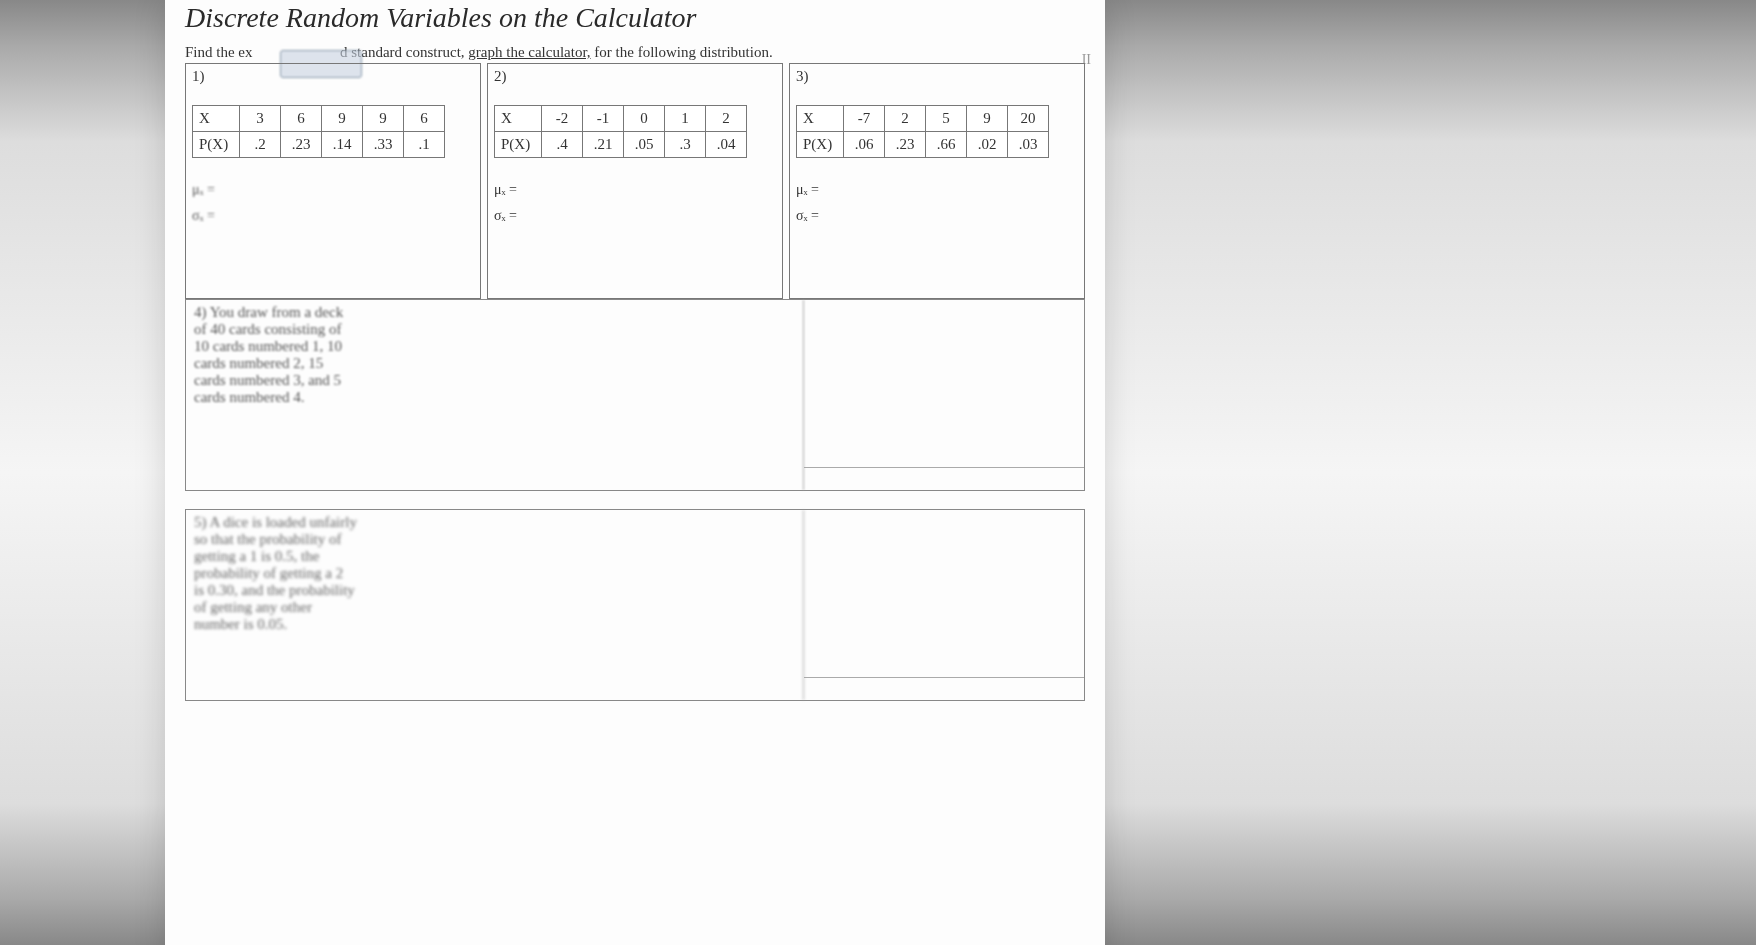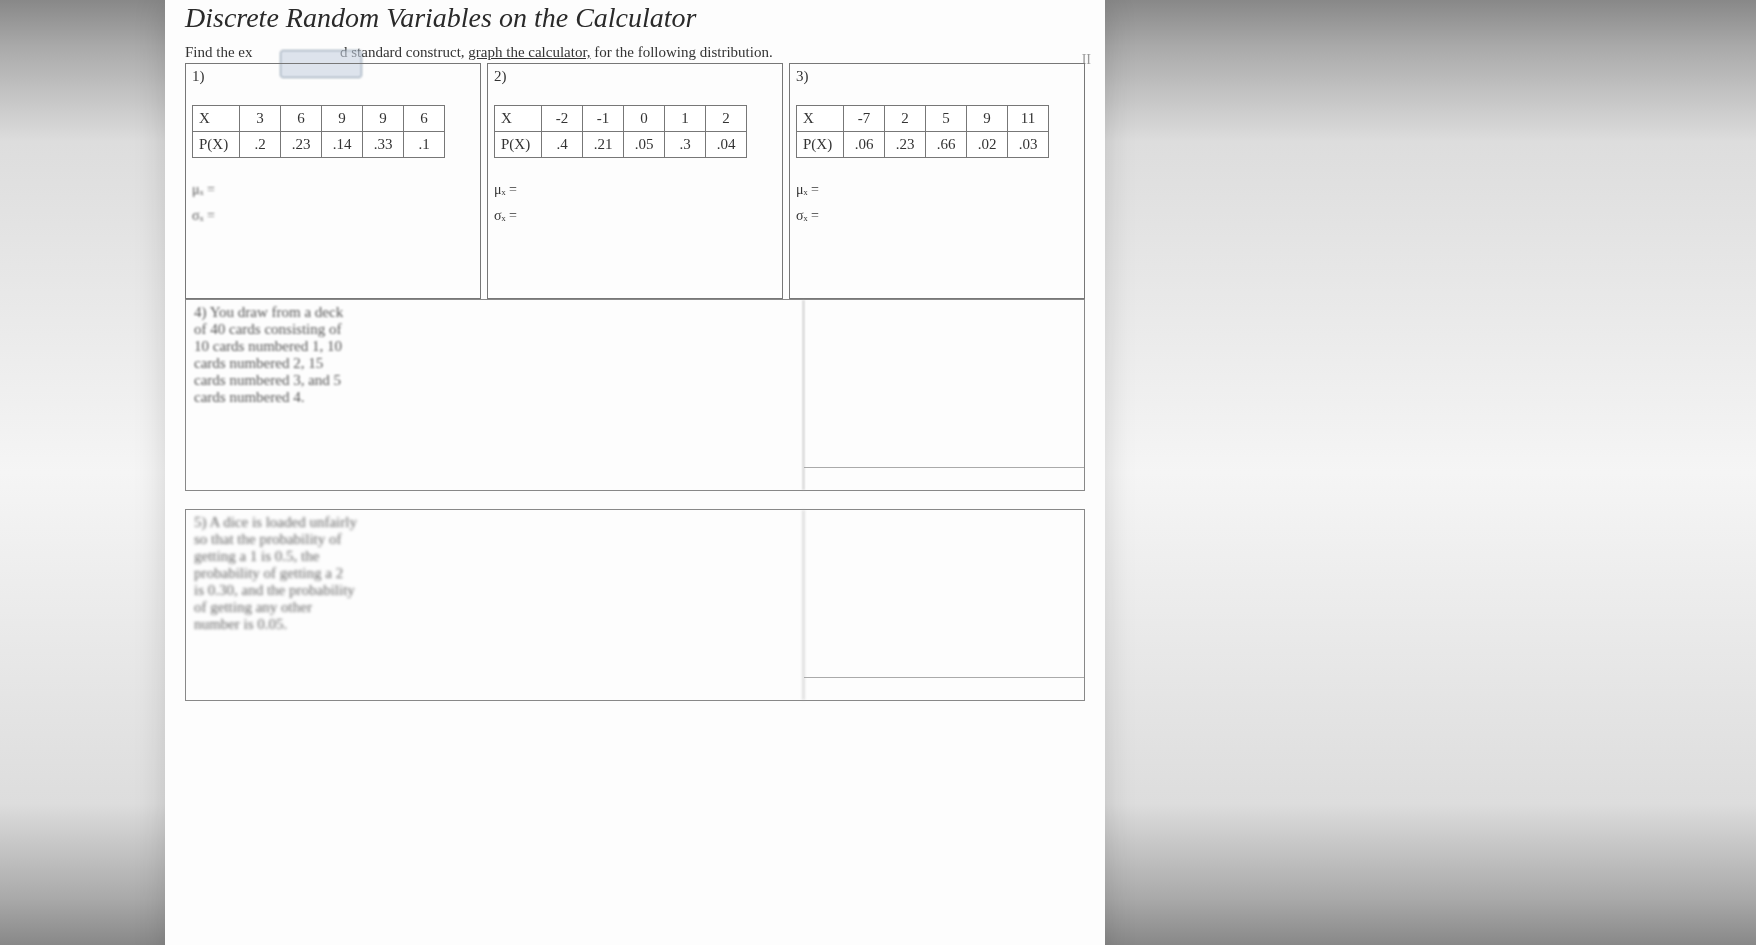--- a/index.html
+++ b/index.html
@@ -206,21 +206,21 @@
     <div class="top-cell">
       <div class="num-label">3)</div>
       <table class="dist">
         <tbody>
             <tr>
           <td class="hdr">X</td>
           <td>-7</td>
           <td>2</td>
           <td>5</td>
           <td>9</td>
-          <td>11</td>
+          <td>20</td>
         </tr>
         <tr>
           <td class="hdr">P(X)</td>
           <td>.06</td>
           <td>.23</td>
           <td>.66</td>
           <td>.02</td>
           <td>.03</td>
         </tr>
       </tbody>

